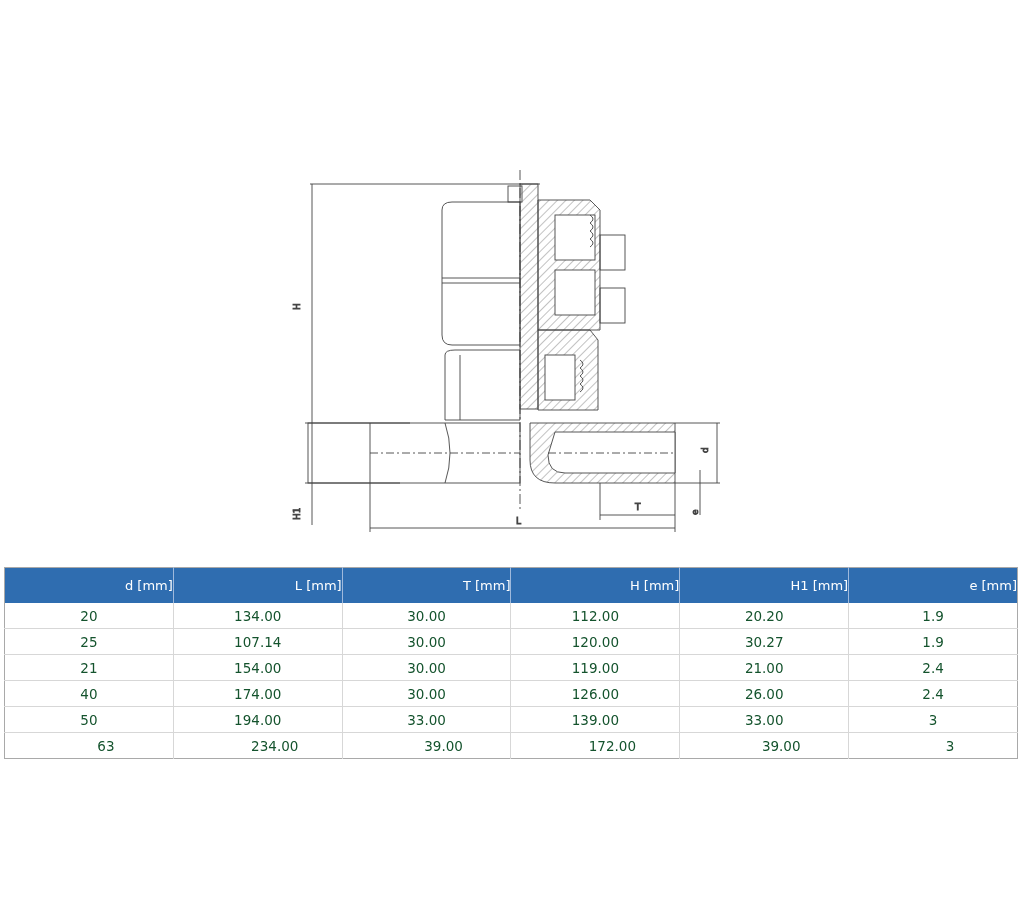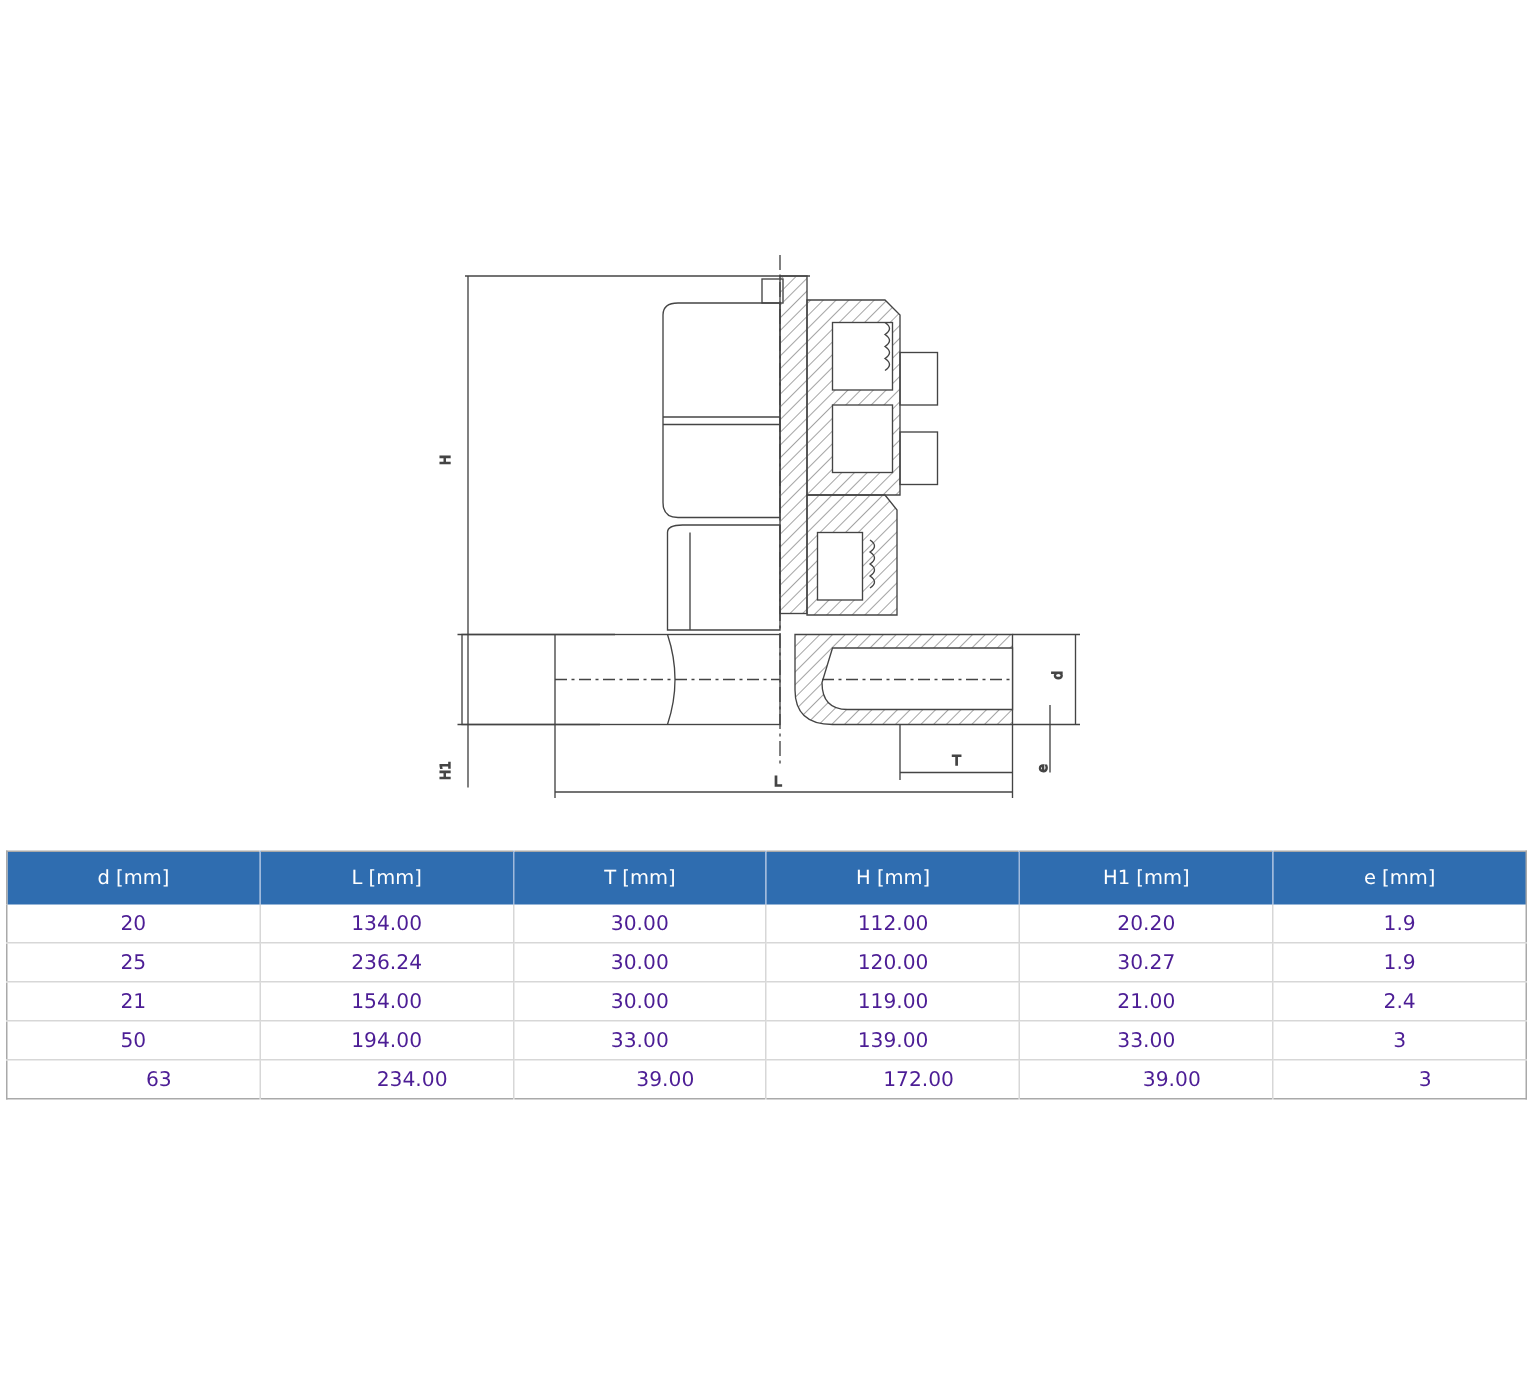--- a/index.html
+++ b/index.html
@@ -1,22 +1,22 @@
 <!DOCTYPE html>
 <html><head>
 <meta charset="utf-8">
 <style>
   html,body{margin:0;padding:0;background:#ffffff;}
   body{width:1024px;height:922px;position:relative;overflow:hidden;font-family:"DejaVu Sans","Liberation Sans",sans-serif;}
   .drawing{position:absolute;left:290px;top:170px;width:450px;height:370px;}
   .drawing svg{width:450px;height:370px;display:block;}
   .spec-table{position:absolute;left:4px;top:567px;width:1014px;border-collapse:collapse;table-layout:fixed;border:1px solid #a9a9a9;}
-  .spec-table th{background:#2f6db0;color:#ffffff;font-weight:normal;font-size:13px;height:35px;padding:0;border-right:1px solid #9fb9dc;text-align:center;}
+  .spec-table th{background:#2f6db0;color:#ffffff;font-weight:normal;font-size:13px;height:35px;padding:0;border-right:1px solid #9fb9dc;text-align:right;}
   .spec-table th:last-child{border-right:none;}
-  .spec-table td{color:#4c1d95;font-size:13.5px;height:25px;padding:0;text-align:center;border-right:1px solid #d7d7d7;border-bottom:1px solid #d7d7d7;}
+  .spec-table td{color:#14532d;font-size:13.5px;height:25px;padding:0;text-align:center;border-right:1px solid #d7d7d7;border-bottom:1px solid #d7d7d7;}
   .spec-table td:last-child{border-right:none;}
   .spec-table tr:last-child td{border-bottom:none;padding-left:34px;}
   .dim-label{font-family:"DejaVu Sans",sans-serif;font-size:9px;fill:#555;}
 </style>
 </head>
 <body>
 
 <div class="drawing">
   <svg viewBox="0 0 450 370" xmlns="http://www.w3.org/2000/svg" fill="none" stroke="#444" stroke-width="0.9">
     <defs>
@@ -94,32 +94,40 @@
     <tr>
       <td>20</td>
       <td>134.00</td>
       <td>30.00</td>
       <td>112.00</td>
       <td>20.20</td>
       <td>1.9</td>
     </tr>
     <tr>
       <td>25</td>
-      <td>236.24</td>
+      <td>107.14</td>
       <td>30.00</td>
       <td>120.00</td>
       <td>30.27</td>
       <td>1.9</td>
     </tr>
     <tr>
       <td>21</td>
       <td>154.00</td>
       <td>30.00</td>
       <td>119.00</td>
       <td>21.00</td>
+      <td>2.4</td>
+    </tr>
+    <tr>
+      <td>40</td>
+      <td>174.00</td>
+      <td>30.00</td>
+      <td>126.00</td>
+      <td>26.00</td>
       <td>2.4</td>
     </tr>
     <tr>
       <td>50</td>
       <td>194.00</td>
       <td>33.00</td>
       <td>139.00</td>
       <td>33.00</td>
       <td>3</td>
     </tr>

